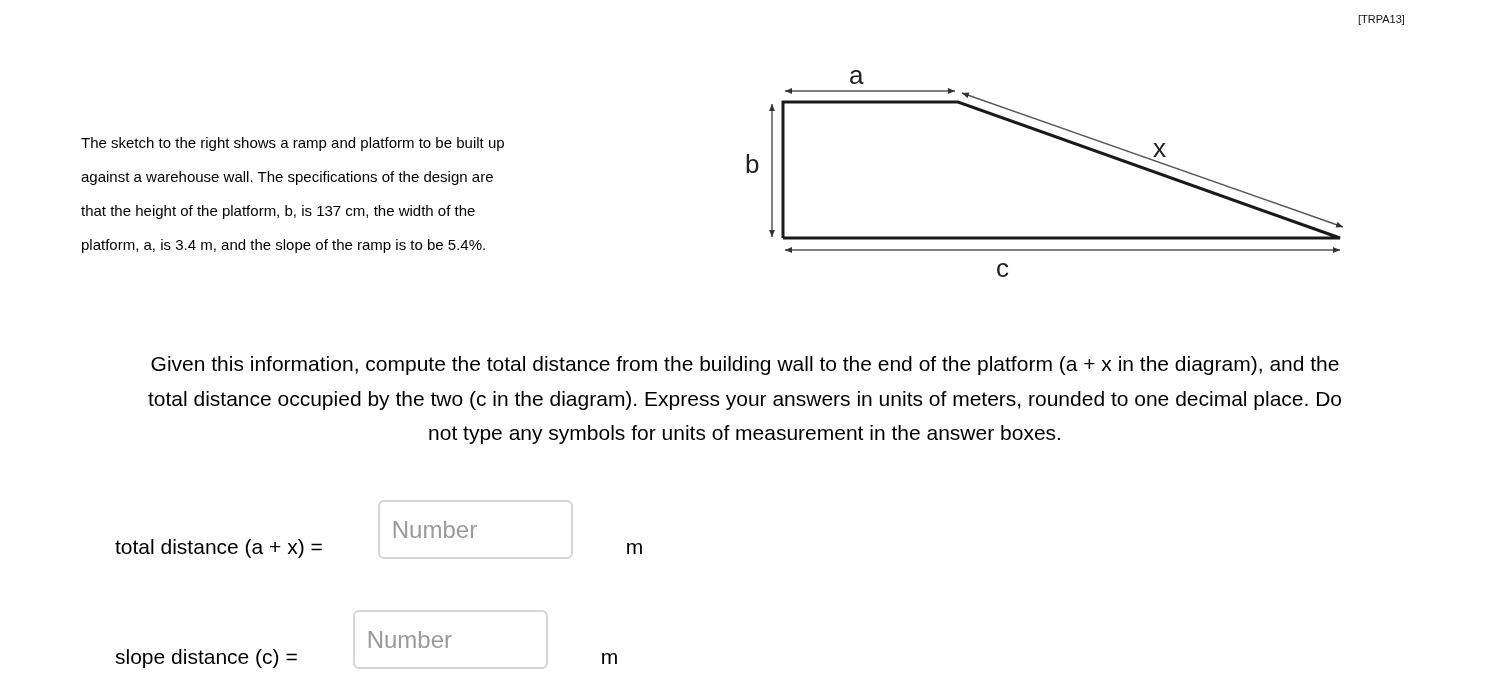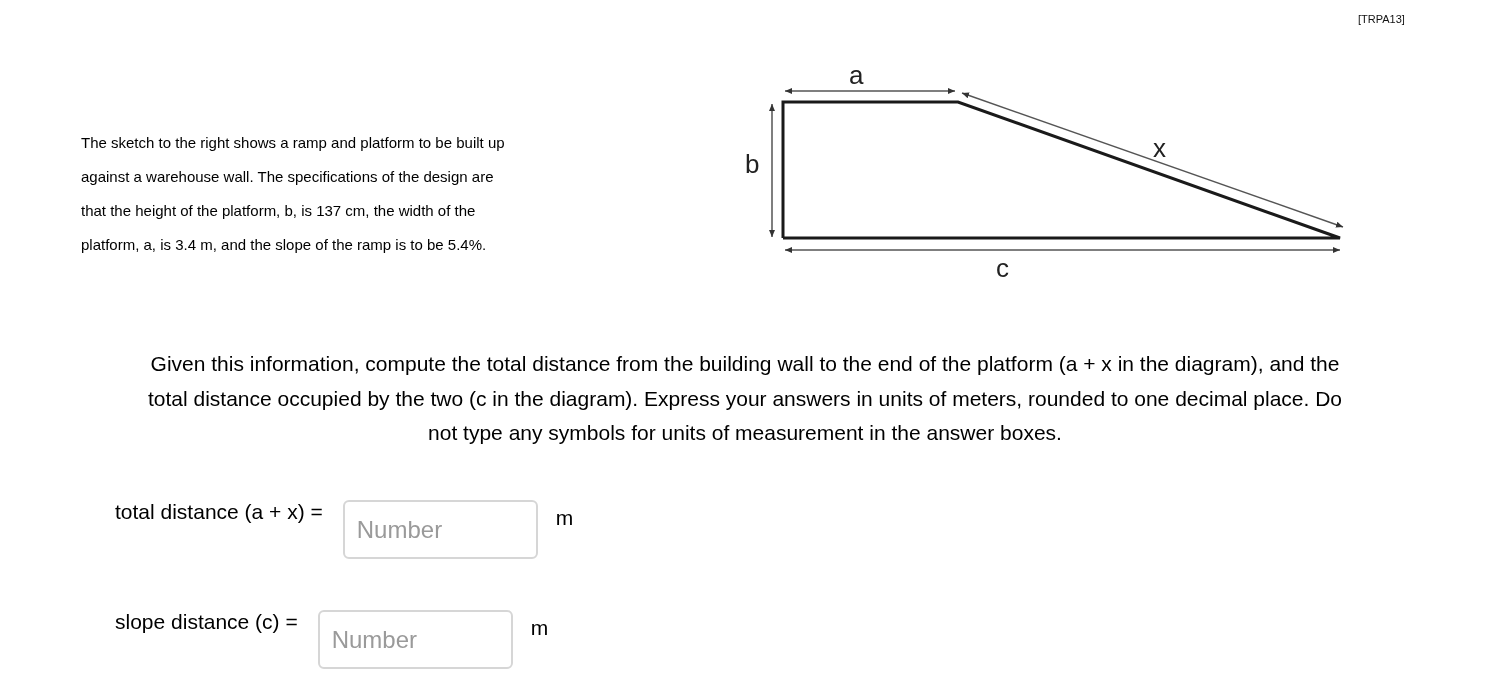--- a/index.html
+++ b/index.html
@@ -55,22 +55,23 @@
       top: 347px;
       width: 1420px;
       font-size: 21px;
       line-height: 34.5px;
       white-space: pre-line;
       text-align: center;
     }
     .answer-row {
       position: absolute;
       display: flex;
-      align-items: flex-start;
+      align-items: flex-end;
       font-size: 21px;
+      gap: 35px;
     }
     .row1 { left: 115px; top: 500px; }
     .row2 { left: 115px; top: 610px; }
     .answer-label {
       white-space: pre;
     }
     .answer-input {
       box-sizing: border-box;
       height: 59px;
       border: 2px solid #d6d6d6;

